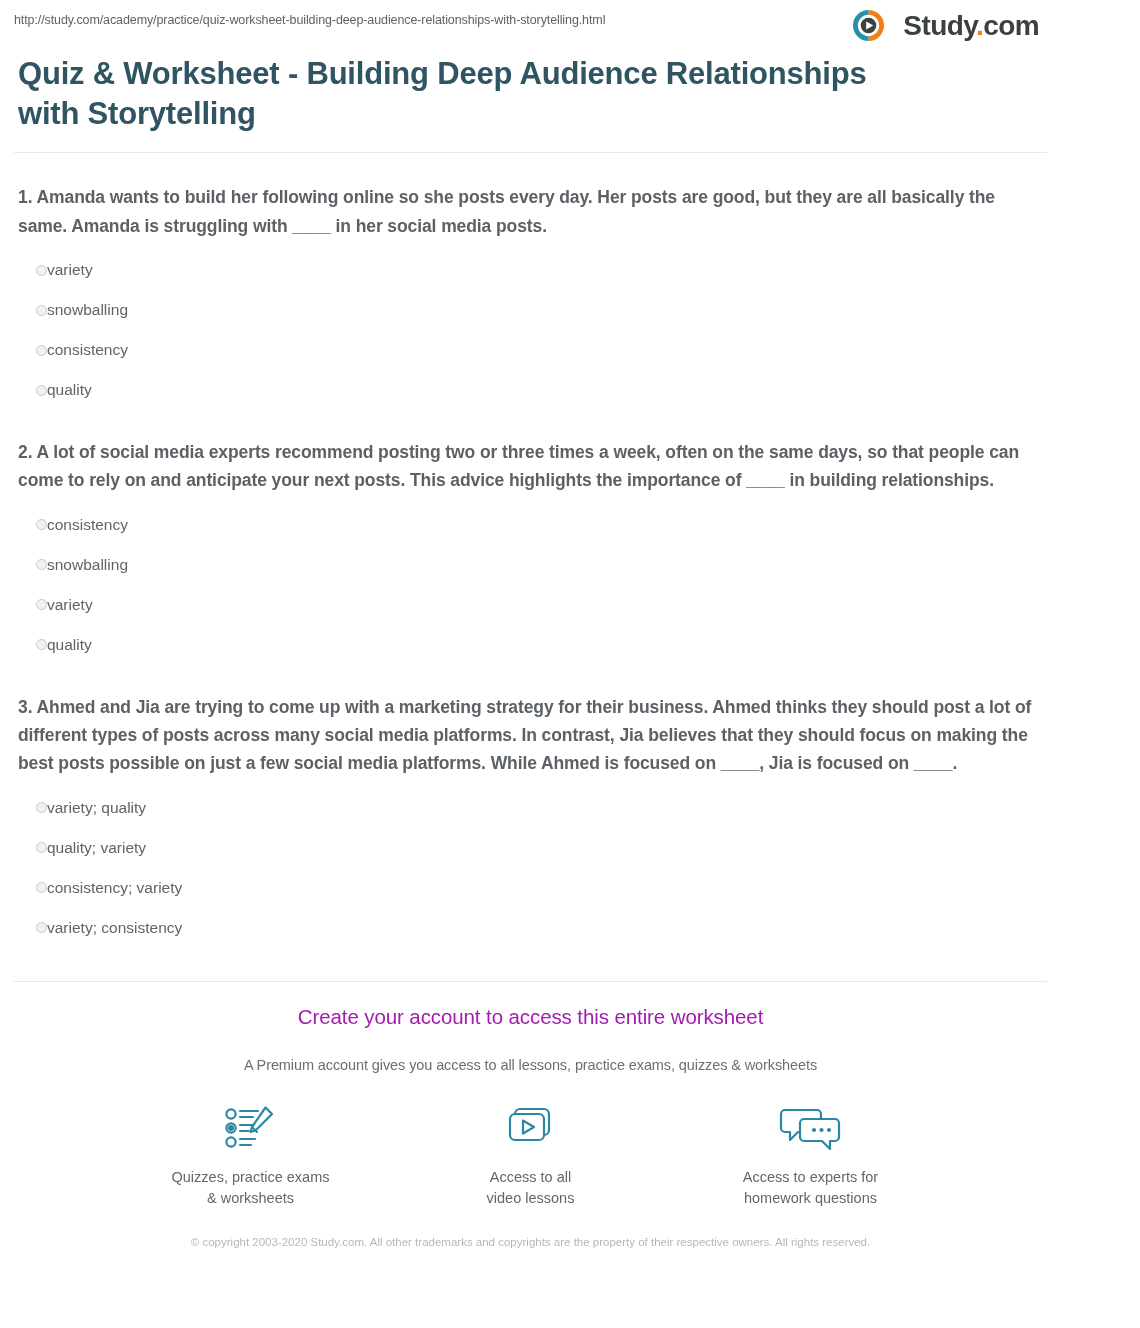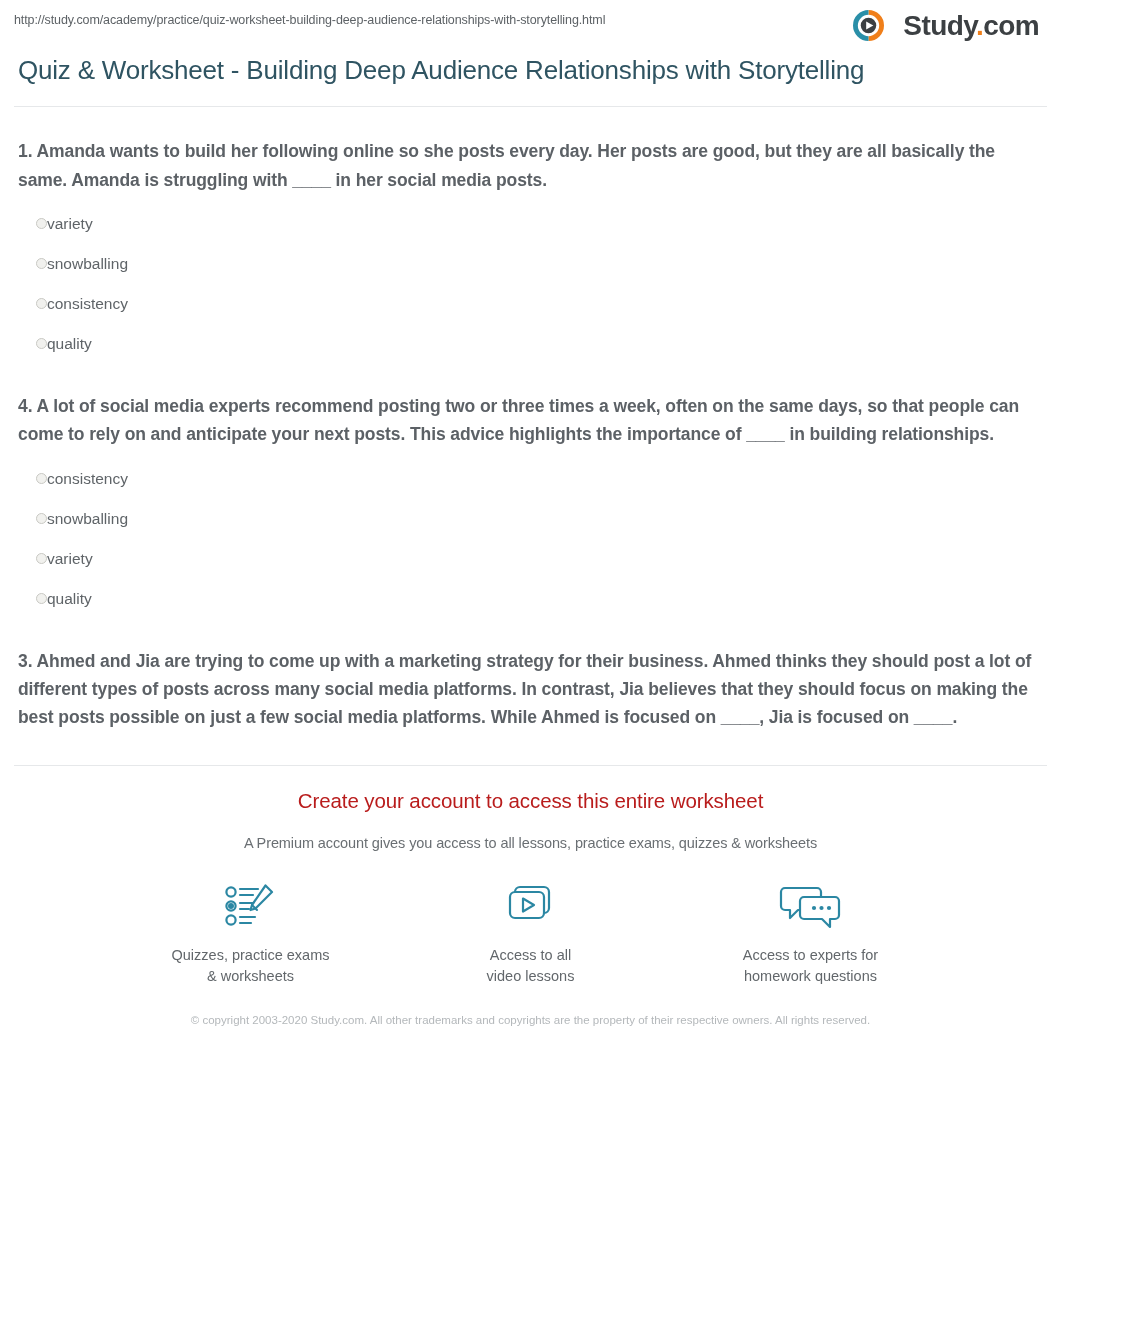--- a/index.html
+++ b/index.html
@@ -58,23 +58,23 @@
     font-weight: 600;
     color: #3c4043;
     letter-spacing: -0.6px;
     line-height: 1;
     white-space: nowrap;
   }
   .logo-word .dot { color: #f07f1a; }
 
   
   .page-title {
-    font-size: 26px;
+    font-size: 31px;
     line-height: 1.28;
-    font-weight: 400;
+    font-weight: 700;
     color: #2f5462;
     margin: 12px 0 0 4px;
     letter-spacing: -0.2px;
     max-width: 870px;
   }
 
   .rule {
     height: 1px;
     background: #e6e8ea;
     margin: 19px 0 0 0;
@@ -125,28 +125,28 @@
     height: 1px;
     background: #e6e8ea;
     margin-top: 33px;
   }
   .cta {
     text-align: center;
     padding-top: 23px;
   }
   .cta-title {
     font-size: 20.5px;
-    color: #b91c1c;
+    color: #a21caf;
     font-weight: 400;
     letter-spacing: -0.1px;
   }
   .cta-sub {
     font-size: 14.5px;
     color: #6a6f73;
-    margin-top: 22px;
+    margin-top: 28px;
     letter-spacing: -0.1px;
   }
 
   .features {
     display: flex;
     justify-content: center;
     gap: 112px;
     margin-top: 27px;
   }
   .feature {
@@ -222,21 +222,21 @@
           <span class="option-label">consistency</span>
         </li>
         <li class="option">
           <span class="radio"></span>
           <span class="option-label">quality</span>
         </li>
       </ul>
     </div>
 
     <div class="question-block">
-      <p class="question-text">4. A lot of social media experts recommend posting two or three times a week, often on the same days, so that people can come to rely on and anticipate your next posts. This advice highlights the importance of ____ in building relationships.</p>
+      <p class="question-text">2. A lot of social media experts recommend posting two or three times a week, often on the same days, so that people can come to rely on and anticipate your next posts. This advice highlights the importance of ____ in building relationships.</p>
       <ul class="options">
         <li class="option">
           <span class="radio"></span>
           <span class="option-label">consistency</span>
         </li>
         <li class="option">
           <span class="radio"></span>
           <span class="option-label">snowballing</span>
         </li>
         <li class="option">
@@ -245,20 +245,38 @@
         </li>
         <li class="option">
           <span class="radio"></span>
           <span class="option-label">quality</span>
         </li>
       </ul>
     </div>
 
     <div class="question-block">
       <p class="question-text">3. Ahmed and Jia are trying to come up with a marketing strategy for their business. Ahmed thinks they should post a lot of different types of posts across many social media platforms. In contrast, Jia believes that they should focus on making the best posts possible on just a few social media platforms. While Ahmed is focused on ____, Jia is focused on ____.</p>
+      <ul class="options">
+        <li class="option">
+          <span class="radio"></span>
+          <span class="option-label">variety; quality</span>
+        </li>
+        <li class="option">
+          <span class="radio"></span>
+          <span class="option-label">quality; variety</span>
+        </li>
+        <li class="option">
+          <span class="radio"></span>
+          <span class="option-label">consistency; variety</span>
+        </li>
+        <li class="option">
+          <span class="radio"></span>
+          <span class="option-label">variety; consistency</span>
+        </li>
+      </ul>
     </div>
 
   </div>
 
   <div class="cta-rule"></div>
 
   <div class="cta">
     <div class="cta-title">Create your account to access this entire worksheet</div>
     <div class="cta-sub">A Premium account gives you access to all lessons, practice exams, quizzes &amp; worksheets</div>
 

